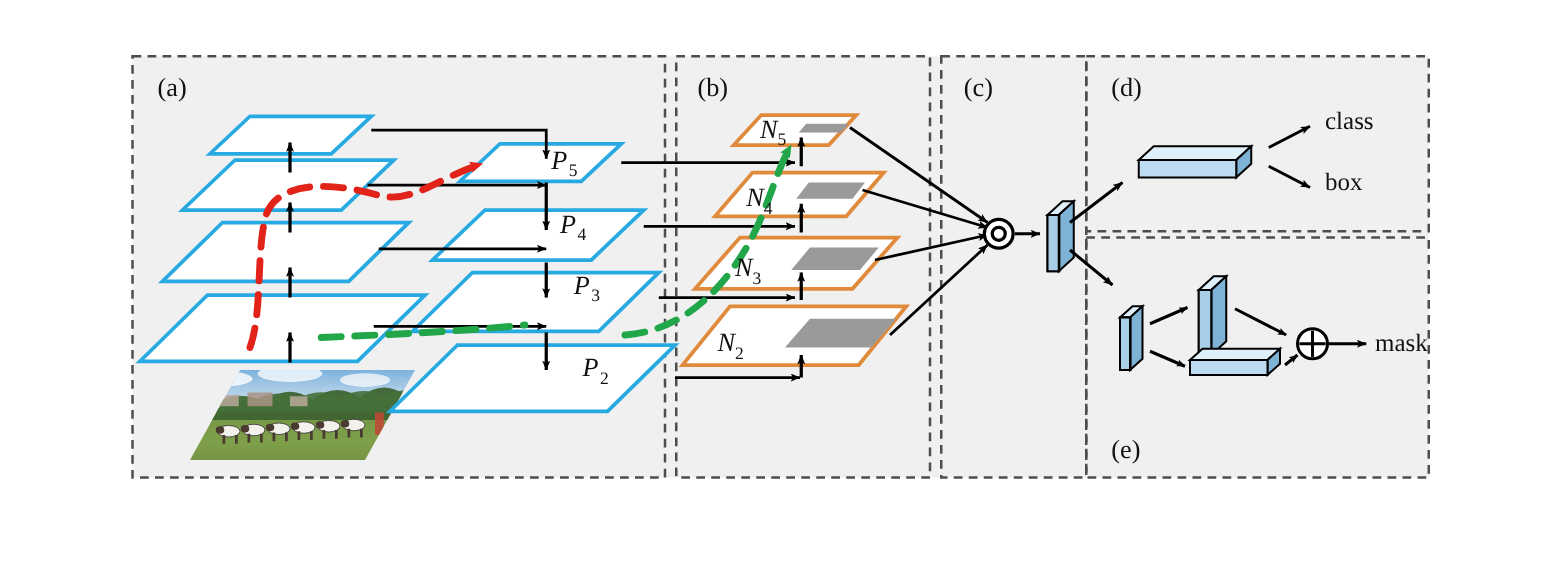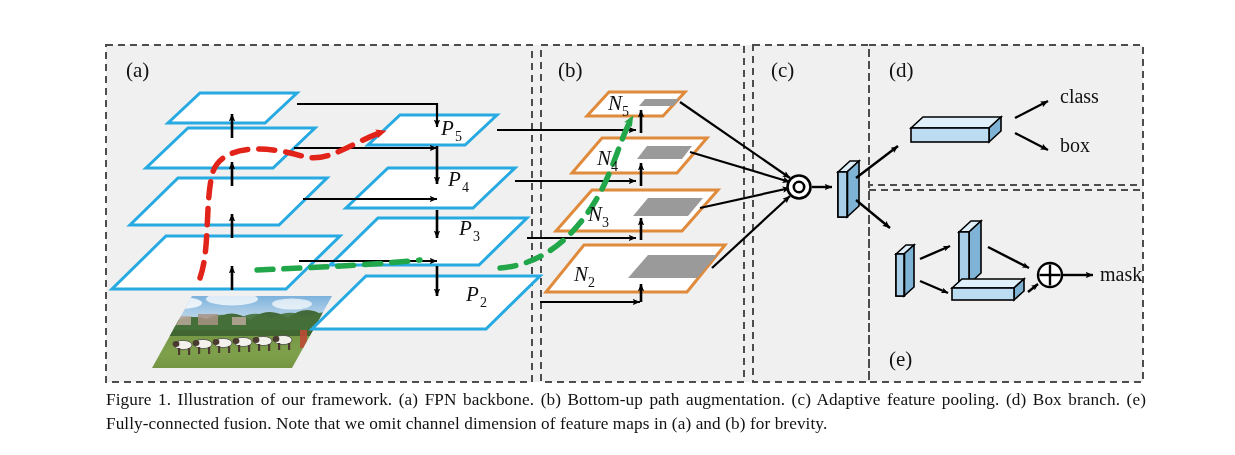--- a/index.html
+++ b/index.html
@@ -357,16 +357,15 @@
           <text x="602" y="227" font-size="14">3</text>
         </g>
         <g>
           <text x="574" y="281" font-size="21" font-style="italic">N</text>
           <text x="588" y="287" font-size="14">2</text>
         </g>
       </g>
     </svg>
   </div>
 
-  <div class="cap">Figure 1. Illustration of our framework. (a) FPN backbone. (b) Bottom-up path augmentation. (c) Adaptive feature pooling. (d) Box branch. (e) Fully-connected fusion. Note that we omit channel dimension of feature maps in (a) and (b) for brevity.</div>
 
 
 </div>
 
 </body></html>

